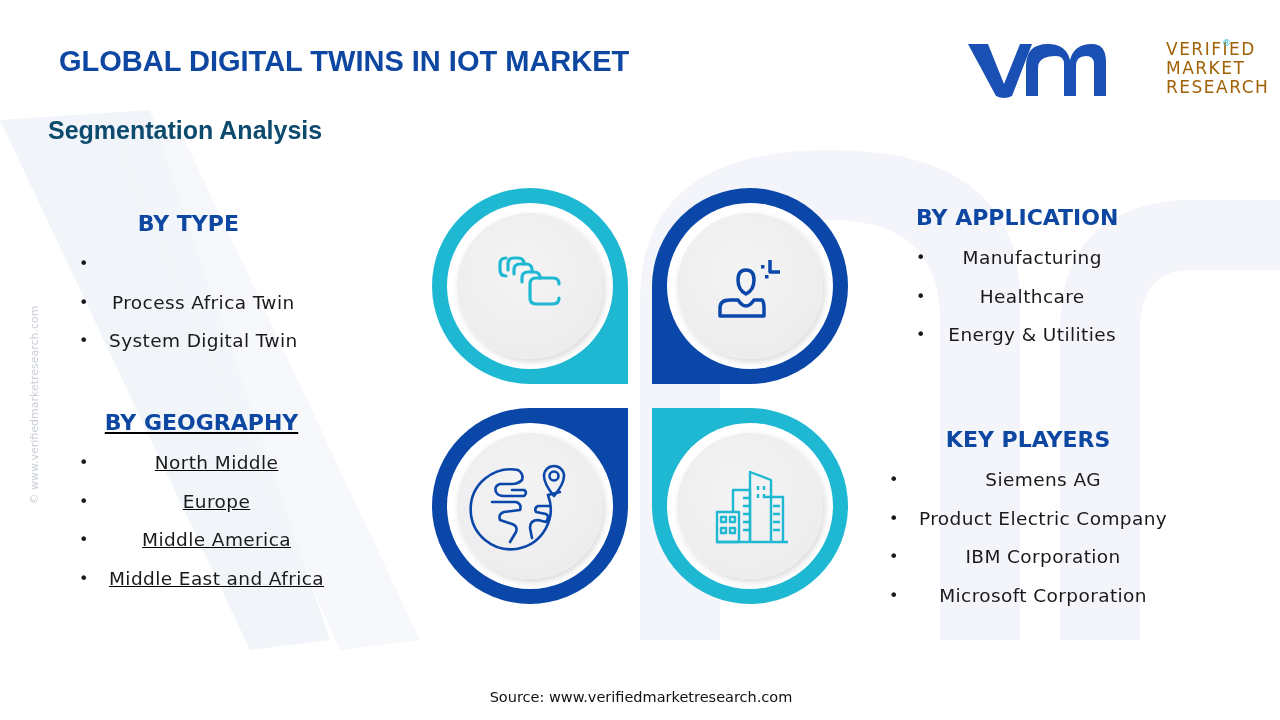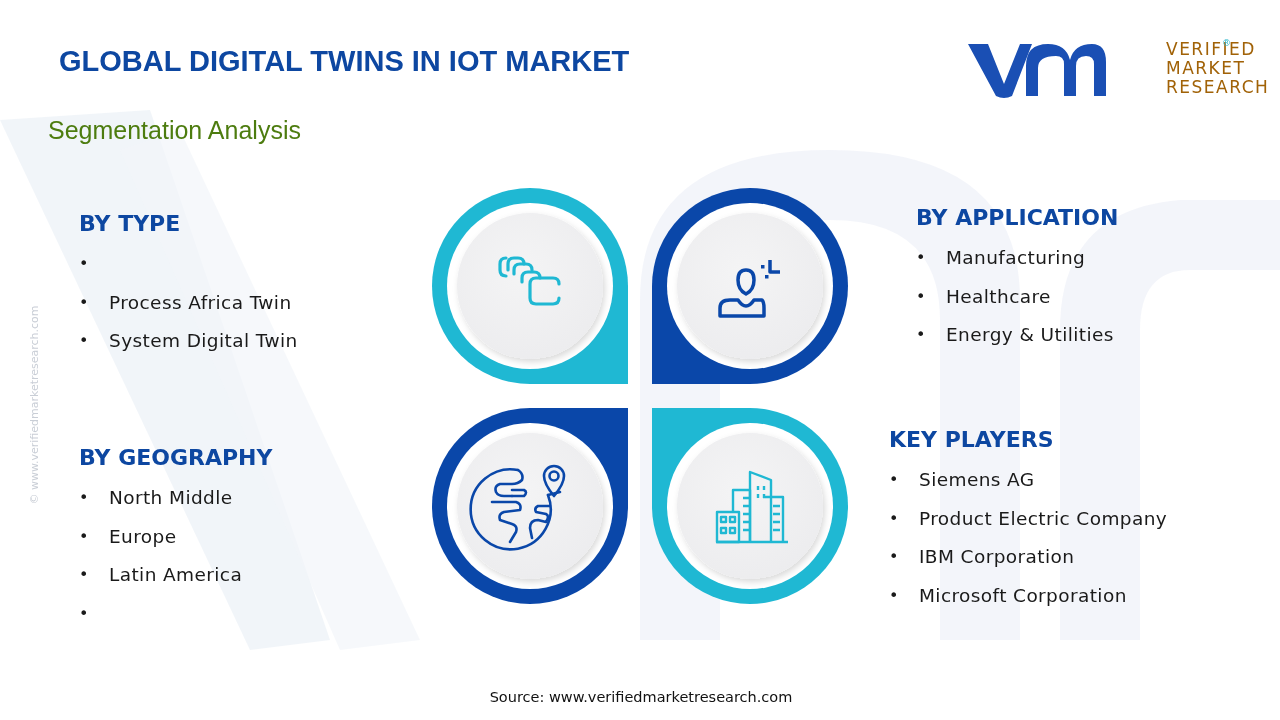--- a/index.html
+++ b/index.html
@@ -9,49 +9,49 @@
     font-family: "DejaVu Sans", sans-serif;
   }
   .bg-watermark { position: absolute; left: 0; top: 0; width: 1280px; height: 720px; z-index: 0; }
   .title {
     position: absolute; left: 48px; top: 34px; margin: 11px;
     font-size: 29px; font-weight: bold; color: #0d47a1; letter-spacing: 0px;
     font-family: "Liberation Sans", sans-serif; z-index: 2;
   }
   .subtitle {
     position: absolute; left: 48px; top: 116px; margin: 0;
-    font-size: 25px; font-weight: normal; color: #4d7c0f;
+    font-size: 25px; font-weight: bold; color: #0c4a6e;
     font-family: "Liberation Sans", sans-serif; z-index: 2;
   }
   .logo { position: absolute; left: 966px; top: 38px; width: 270px; height: 64px; z-index: 2; }
   .logo-text {
     position: absolute; left: 1166px; top: 40px; z-index: 2;
     color: #a16207; font-family: "DejaVu Sans", sans-serif; font-size: 17px;
     line-height: 19px; letter-spacing: 1.5px;
   }
   .logo-text div { white-space: nowrap; }
   .reg { position: absolute; left: 1222px; top: 38px; font-size: 9px; color: #26b4c9; z-index: 2; }
   .side-url {
     position: absolute; left: 34px; top: 405px; z-index: 2;
     transform: translate(-50%, -50%) rotate(-90deg);
     font-size: 11px; color: #c9ced6; white-space: nowrap;
   }
-  .segment { position: absolute; z-index: 2; }
+  .segment { position: absolute; z-index: 2; text-align: center; }
   .segment h2 {
     margin: 0 0 9px 0; font-size: 22px; font-weight: bold; color: #0d47a1;
     font-family: "DejaVu Sans", sans-serif; letter-spacing: 0px;
   }
   .segment ul { list-style: none; margin: 0; padding: 0; }
   .segment li {
     position: relative; padding-left: 30px; font-size: 18.5px; color: #1a1a1a;
     height: 38.5px; line-height: 38.5px; white-space: nowrap; letter-spacing: 0.4px;
   }
   .segment li .bullet { position: absolute; left: 0; top: 0; font-size: 16px; }
   .seg-type { left: 79px; top: 211px; }
-  .seg-geo { left: 79px; top: 445px; }
+  .seg-geo { left: 79px; top: 410px; text-decoration: underline; }
   .seg-app { left: 886px; top: 205px; margin-left: 30px; }
   .seg-players { left: 889px; top: 427px; }
   .diagram { position: absolute; left: 420px; top: 180px; width: 440px; height: 440px; z-index: 1; }
   .source {
     position: absolute; left: 0; width: 1282px; top: 689px; text-align: center;
     font-size: 14.5px; color: #111; z-index: 2;
   }
 </style>
 </head>
 <body>
@@ -87,22 +87,22 @@
     <li><span class="bullet">•</span><span>Process Africa Twin</span></li>
     <li><span class="bullet">•</span><span>System Digital Twin</span></li>
   </ul>
 </div>
 
 <div class="segment seg-geo">
   <h2>BY GEOGRAPHY</h2>
   <ul>
     <li><span class="bullet">•</span><span>North Middle</span></li>
     <li><span class="bullet">•</span><span>Europe</span></li>
-    <li><span class="bullet">•</span><span>Latin America</span></li>
-    <li><span class="bullet">•</span></li>
+    <li><span class="bullet">•</span><span>Middle America</span></li>
+    <li><span class="bullet">•</span><span>Middle East and Africa</span></li>
   </ul>
 </div>
 
 <div class="segment seg-app">
   <h2>BY APPLICATION</h2>
   <ul>
     <li><span class="bullet">•</span><span>Manufacturing</span></li>
     <li><span class="bullet">•</span><span>Healthcare</span></li>
     <li><span class="bullet">•</span><span>Energy &amp; Utilities</span></li>
   </ul>

